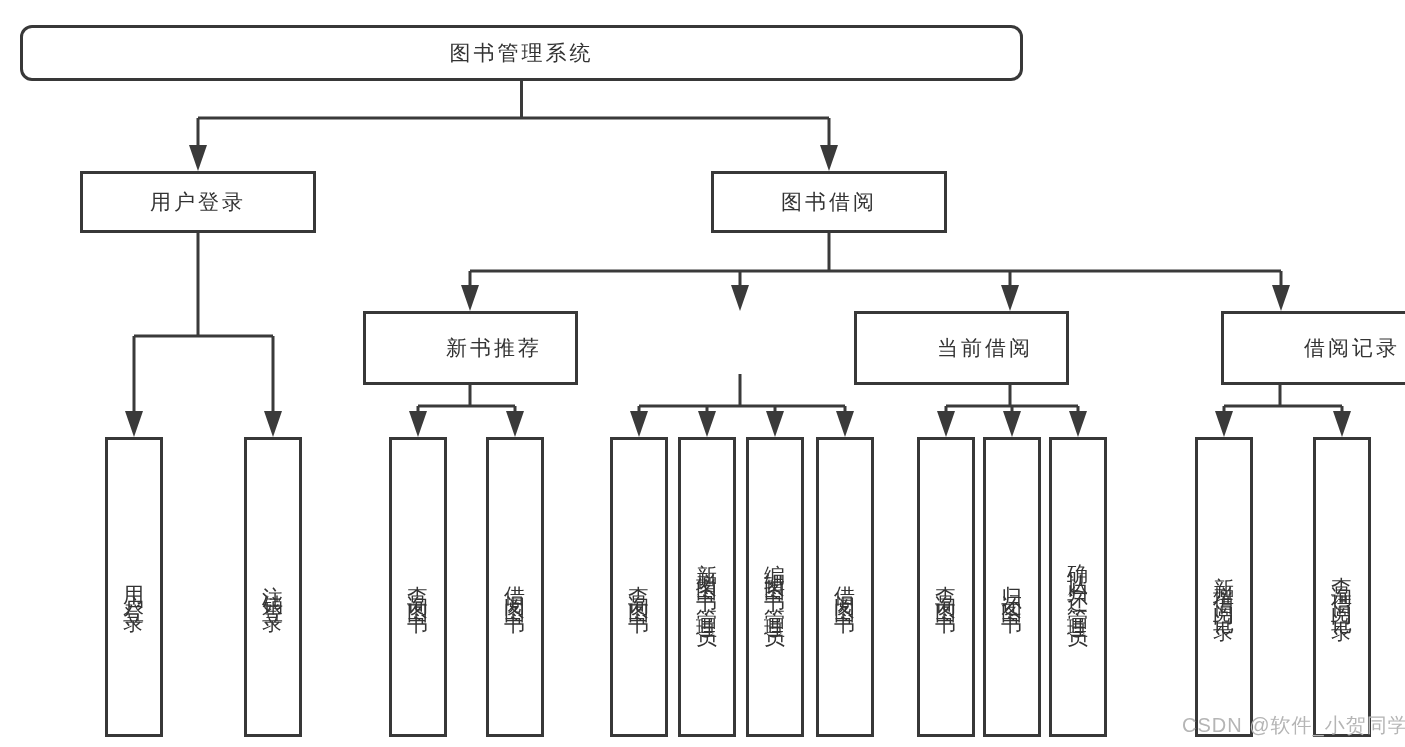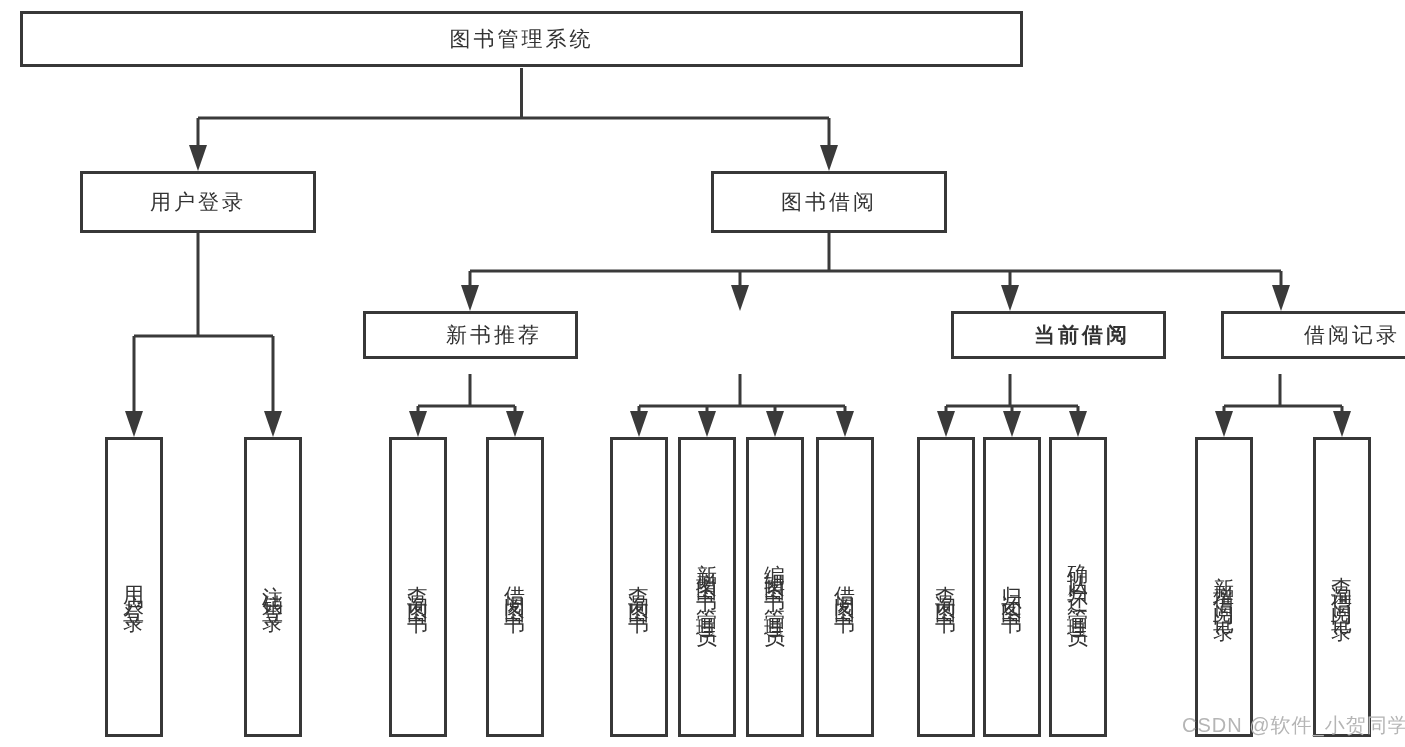--- a/index.html
+++ b/index.html
@@ -39,23 +39,23 @@
     color: #333333;
   }
   .v-label {
     writing-mode: vertical-rl;
     text-orientation: mixed;
     font-size: 21px;
     letter-spacing: 9px;
     line-height: 1;
     color: #333333;
   }
-  .root-box    { left: 20px;  top: 11px;  width: 1003px; height: 56px; }
+  .root-box    { left: 20px;  top: 25px;  width: 1003px; height: 56px; border-radius: 12px; }
   .lvl2-box    { top: 171px;  width: 236px; height: 62px; }
-  .lvl3-box    { top: 311px;  width: 215px; height: 48px; padding-left: 47px; }
+  .lvl3-box    { top: 311px;  width: 215px; height: 74px; padding-left: 47px; }
   .leaf-box    { top: 437px;  width: 58px;  height: 300px; }
   #watermark {
     position: absolute;
     left: 1182px;
     top: 712px;
     z-index: 5;
     font-size: 20px;
     letter-spacing: 1px;
     color: #b5b5b5;
     white-space: nowrap;
@@ -116,21 +116,21 @@
   <div class="node lvl2-box" style="left:80px;">
     <span class="h-label">用户登录</span>
   </div>
   <div class="node lvl2-box" style="left:711px;">
     <span class="h-label">图书借阅</span>
   </div>
 
   <div class="node lvl3-box" style="left:363px;">
     <span class="h-label">新书推荐</span>
   </div>
-  <div class="node lvl3-box" style="left:951px;font-weight:bold;">
+  <div class="node lvl3-box" style="left:854px;">
     <span class="h-label">当前借阅</span>
   </div>
   <div class="node lvl3-box" style="left:1221px;">
     <span class="h-label">借阅记录</span>
   </div>
 
   <div class="node leaf-box" style="left:105px;">
     <span class="v-label">用户登录</span>
   </div>
   <div class="node leaf-box" style="left:244px;">

